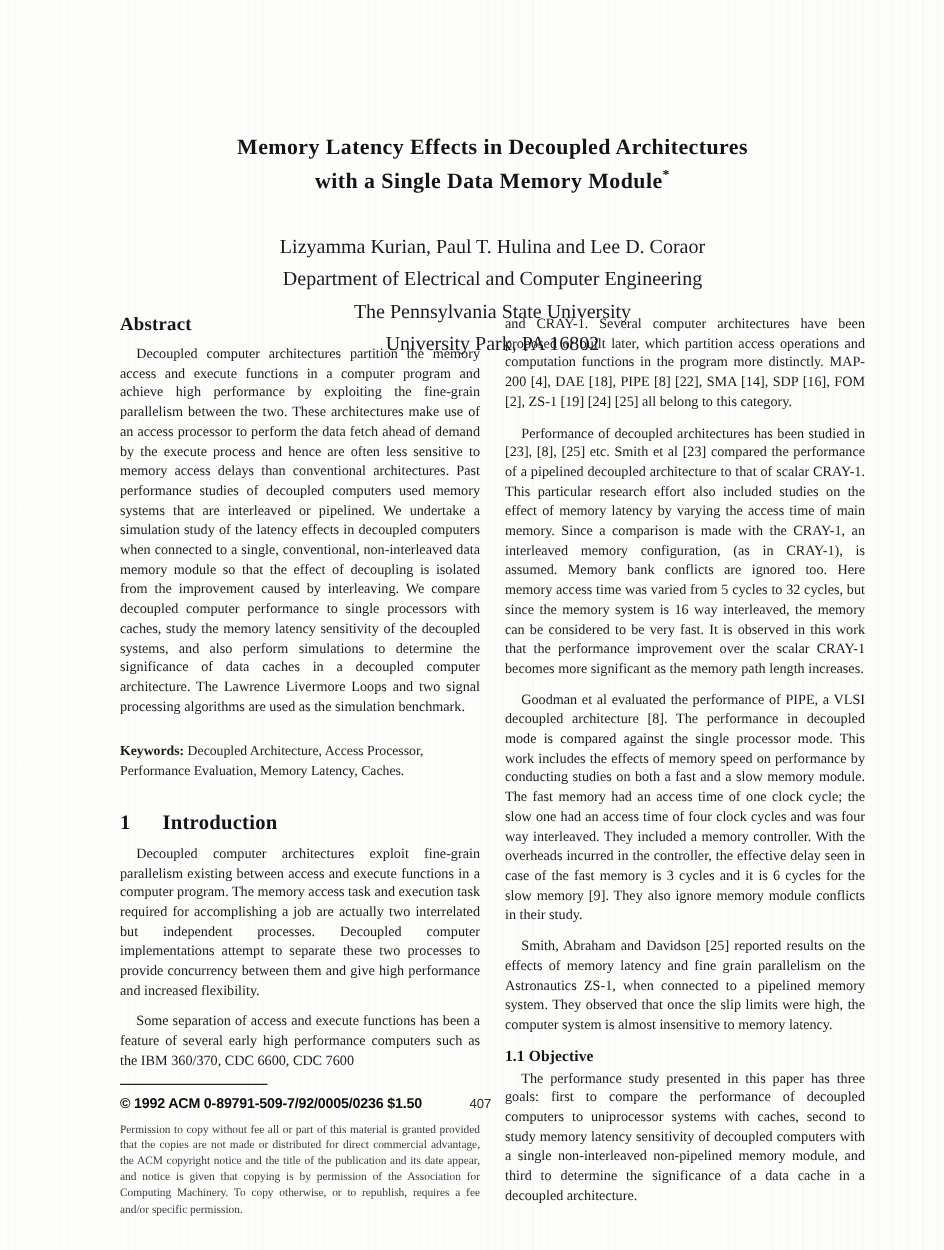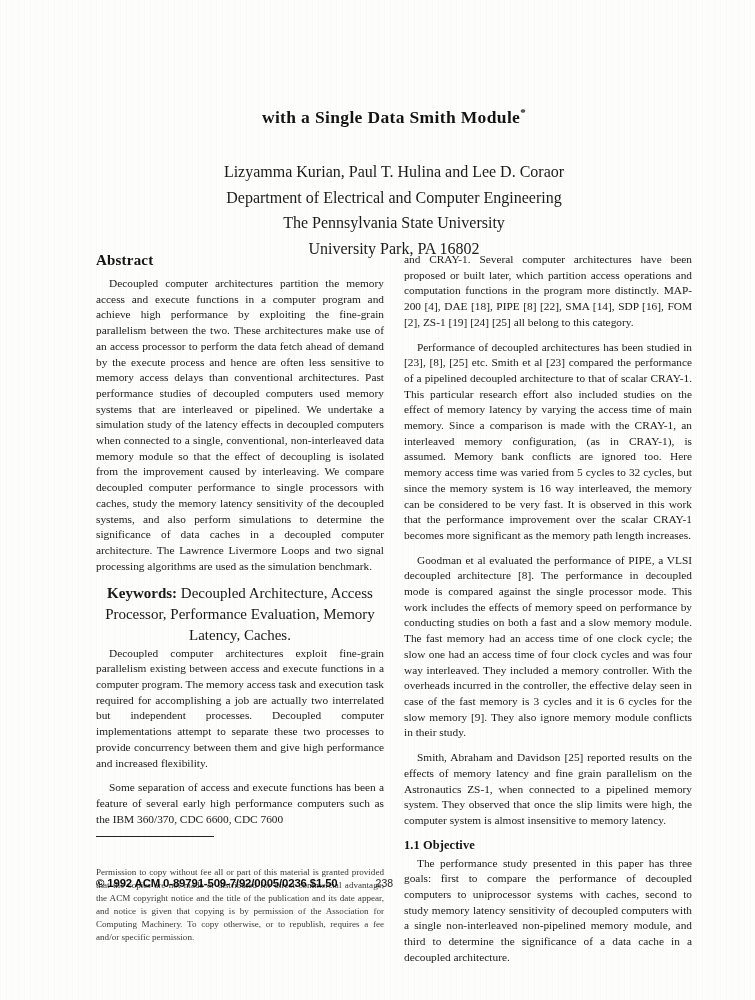--- a/index.html
+++ b/index.html
@@ -118,24 +118,24 @@
     font-size: 11.35px;
     line-height: 1.385;
     text-align: justify;
     text-indent: 13px;
     color: #1a1a1a;
     hyphens: none;
   }
   p.body-text.no-indent { text-indent: 0; }
 
   p.keywords {
-    margin: 9px 0 0 0;
-    font-size: 15px;
+    margin: 20px 0 0 0;
+    font-size: 11px;
     line-height: 1.385;
-    text-align: center;
+    text-align: left;
     text-indent: 0;
     color: #1a1a1a;
   }
   .kw-label { font-weight: bold; }
 
   .intro-head-wrap { margin-top: 23px; }
 
   
   .footnote-rule {
     border: 0;
@@ -192,40 +192,44 @@
 </style>
 </head>
 <body>
 
 <div class="page">
 
   <div class="content">
 
     <div class="title-block">
       <h1 class="paper-title">
-        <span class="title-line"><span>with a Single Data Smith Module</span><span class="title-star">*</span></span>
+        <span class="title-line">Memory Latency Effects in Decoupled Architectures</span>
+        <span class="title-line"><span>with a Single Data Memory Module</span><span class="title-star">*</span></span>
       </h1>
 
       <div class="authors-block">
         <span class="authors-line">Lizyamma Kurian, Paul T. Hulina and Lee D. Coraor</span>
         <span class="authors-line">Department of Electrical and Computer Engineering</span>
         <span class="authors-line">The Pennsylvania State University</span>
         <span class="authors-line">University Park, PA 16802</span>
       </div>
     </div>
 
     <div class="columns">
 
       <div class="col">
 
         <h2 class="section-head">Abstract</h2>
         <p class="body-text">Decoupled computer architectures partition the memory access and execute functions in a computer program and achieve high performance by exploiting the fine-grain parallelism between the two. These architectures make use of an access processor to perform the data fetch ahead of demand by the execute process and hence are often less sensitive to memory access delays than conventional architectures. Past performance studies of decoupled computers used memory systems that are interleaved or pipelined. We undertake a simulation study of the latency effects in decoupled computers when connected to a single, conventional, non-interleaved data memory module so that the effect of decoupling is isolated from the improvement caused by interleaving. We compare decoupled computer performance to single processors with caches, study the memory latency sensitivity of the decoupled systems, and also perform simulations to determine the significance of data caches in a decoupled computer architecture. The Lawrence Livermore Loops and two signal processing algorithms are used as the simulation benchmark.</p>
 
         <p class="keywords"><span class="kw-label">Keywords:</span> <span>Decoupled Architecture, Access Processor, Performance Evaluation, Memory Latency, Caches.</span></p>
 
+        <div class="intro-head-wrap">
+          <h2 class="numbered-head"><span class="num">1</span><span>Introduction</span></h2>
+        </div>
 
         <p class="body-text">Decoupled computer architectures exploit fine-grain parallelism existing between access and execute functions in a computer program. The memory access task and execution task required for accomplishing a job are actually two interrelated but independent processes. Decoupled computer implementations attempt to separate these two processes to provide concurrency between them and give high performance and increased flexibility.</p>
         <p class="body-text">Some separation of access and execute functions has been a feature of several early high performance computers such as the IBM 360/370, CDC 6600, CDC 7600</p>
 
         <hr class="footnote-rule">
 
         <p class="permission">Permission to copy without fee all or part of this material is granted provided that the copies are not made or distributed for direct commercial advantage, the ACM copyright notice and the title of the publication and its date appear, and notice is given that copying is by permission of the Association for Computing Machinery. To copy otherwise, or to republish, requires a fee and/or specific permission.</p>
       </div>
 
       <div class="col">
@@ -237,16 +241,16 @@
 
         <h3 class="sub-head">1.1 Objective</h3>
         <p class="body-text">The performance study presented in this paper has three goals: first to compare the performance of decoupled computers to uniprocessor systems with caches, second to study memory latency sensitivity of decoupled computers with a single non-interleaved non-pipelined memory module, and third to determine the significance of a data cache in a decoupled architecture.</p>
       </div>
 
     </div>
   </div>
 
   <div class="footer">
     <span class="copyright-line">© 1992 ACM 0-89791-509-7/92/0005/0236 $1.50</span>
-    <span class="page-number">238</span>
+    <span class="page-number">407</span>
   </div>
 
 </div>
 
 </body></html>

